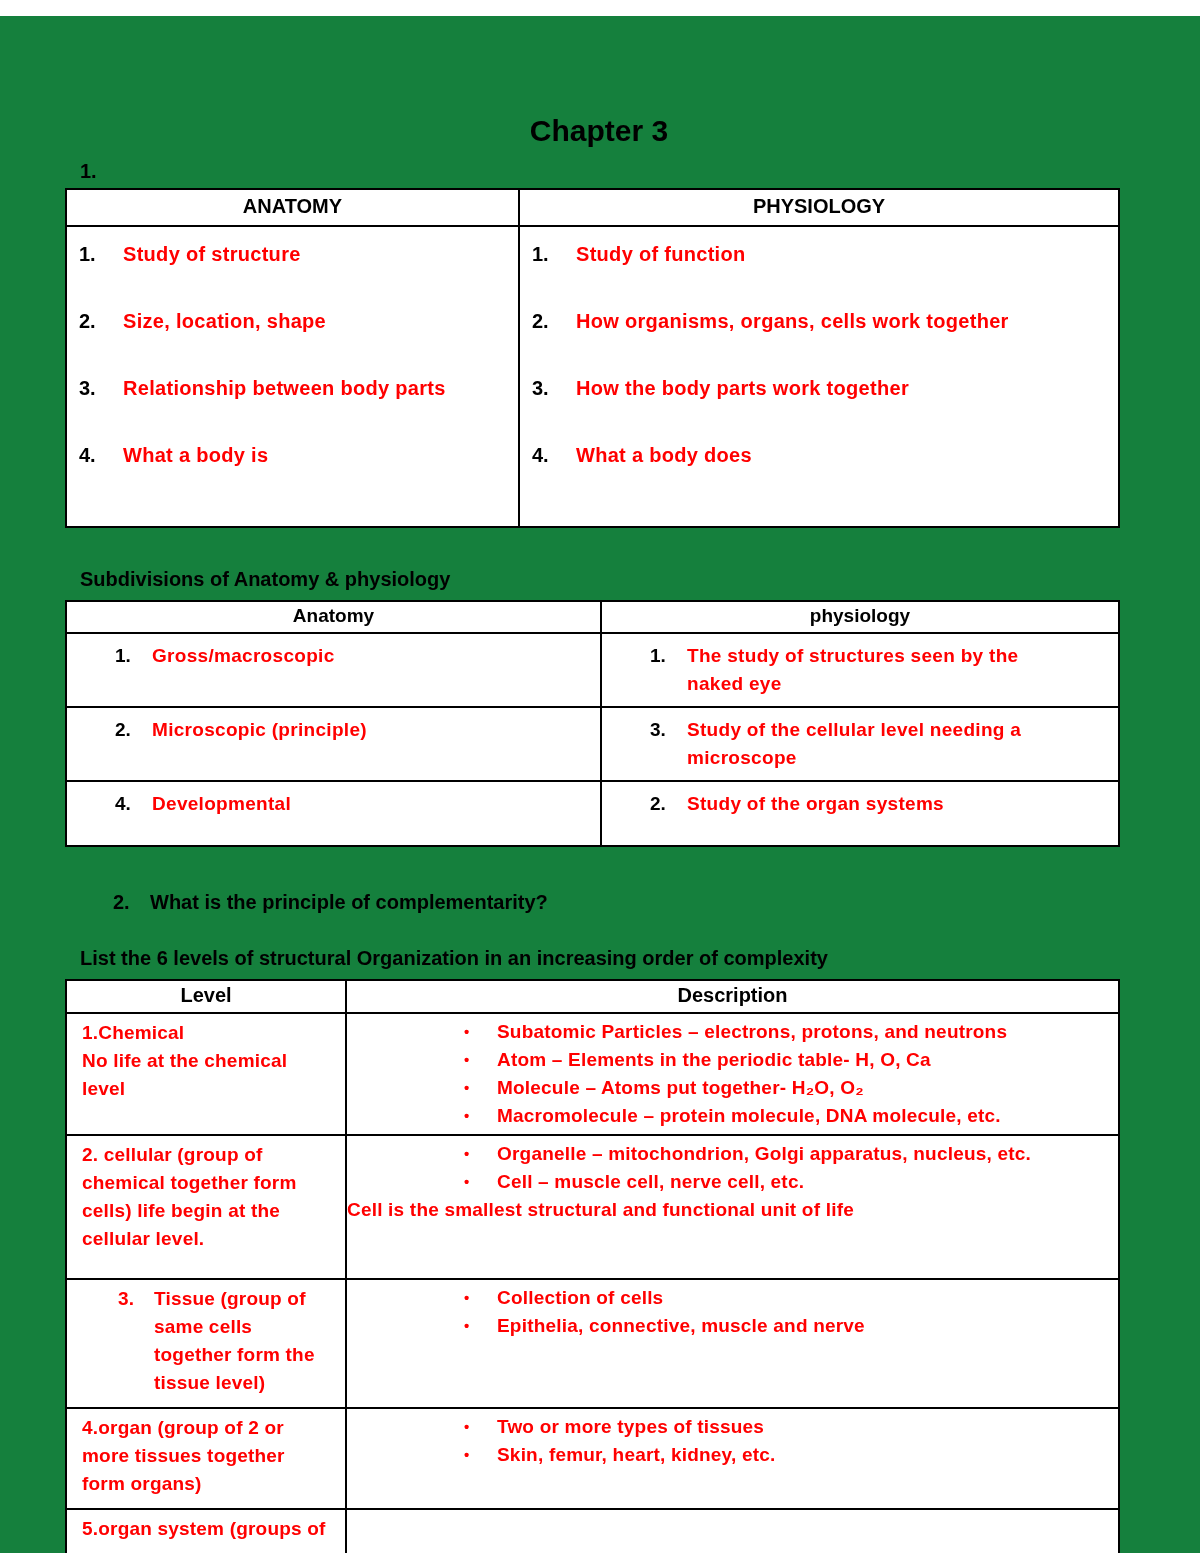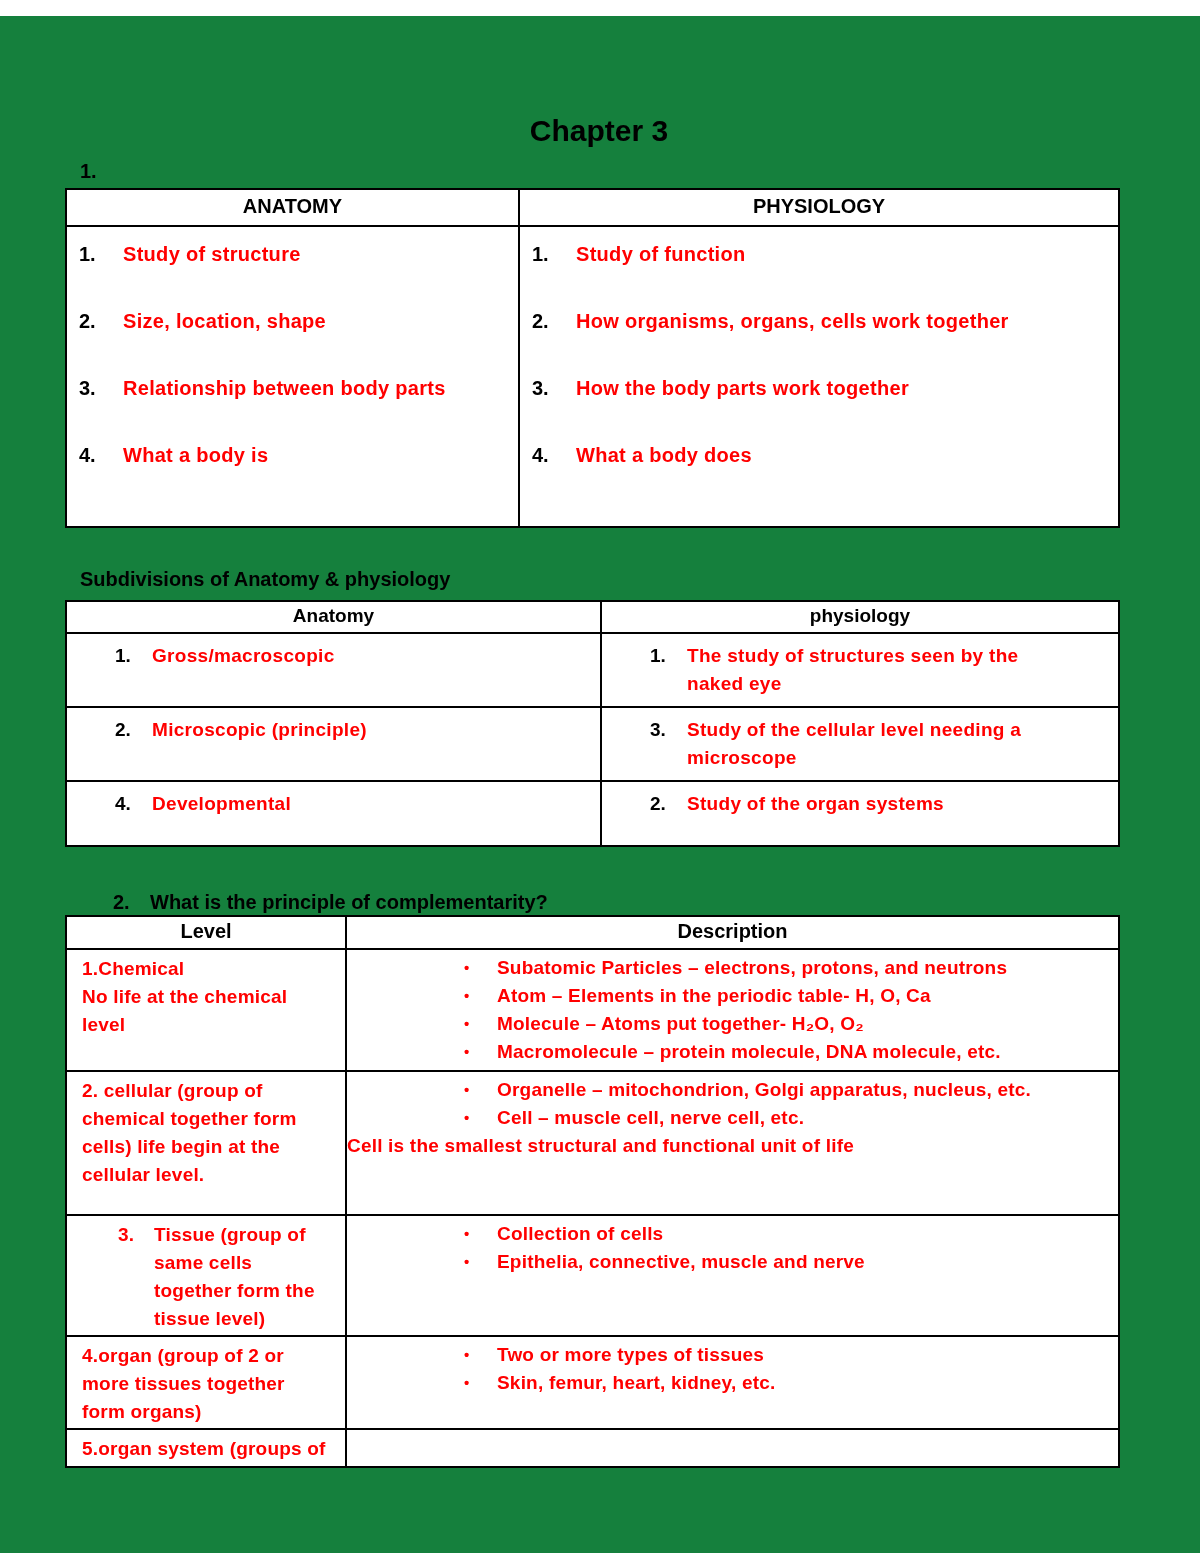--- a/index.html
+++ b/index.html
@@ -39,21 +39,21 @@
   .t2 .r1 { height: 68px; } .t2 .r2 { height: 67px; } .t2 .r3 { height: 65px; }
   .titem { display: flex; }
   .titem .num { flex: 0 0 37px; font-weight: 700; color: #000; }
   .titem .txt { font-weight: 700; }
   .t2 .rightcol .txt { max-width: 352px; }
 
   
   .t3 .c1 { width: 280px; } .t3 .c2 { width: 773px; }
   .t3 th { font-size: 20px; padding: 3px 0 5px; border-radius: 12px; }
   .t3 td { font-size: 19px; line-height: 28px; }
-  .t3 td.lv { padding: 5px 10px 2px 15px; color: #FF0000; font-weight: 700; letter-spacing: 0.2px; }
+  .t3 td.lv { padding: 5px 10px 10px 15px; color: #FF0000; font-weight: 700; letter-spacing: 0.2px; }
   .lv-text { max-width: 228px; white-space: pre-line; }
   .lv-text.nowrap { max-width: none; white-space: nowrap; overflow: hidden; }
   .t3 td.desc { padding: 4px 10px 4px 0; color: #FF0000; font-weight: 700; letter-spacing: 0.2px; }
   .b { display: flex; line-height: 28px; }
   .b .dot { flex: 0 0 33px; margin-left: 117px; font-size: 15px; }
   .note { line-height: 28px; }
   .hang { display: flex; padding-left: 36px; }
   .hang .num { flex: 0 0 36px; }
   .hang .txt { max-width: 180px; }
   .t3 .lr1 { height: 116px; } .t3 .lr2 { height: 144px; } .t3 .lr3 { height: 118px; }
@@ -180,20 +180,21 @@
         </td>
       </tr>
     </tbody>
   </table>
 
   <div class="qline q2">
     <span class="qnum">2.</span>
     <span>What is the principle of complementarity?</span>
   </div>
 
+  <div class="h2 h2b">List the 6 levels of structural Organization in an increasing order of complexity</div>
 
   <table class="t3">
     <colgroup>
         <col class="c1">
         <col class="c2">
       </colgroup>
     <thead>
       <tr>
         <th>Level</th>
         <th>Description</th>

